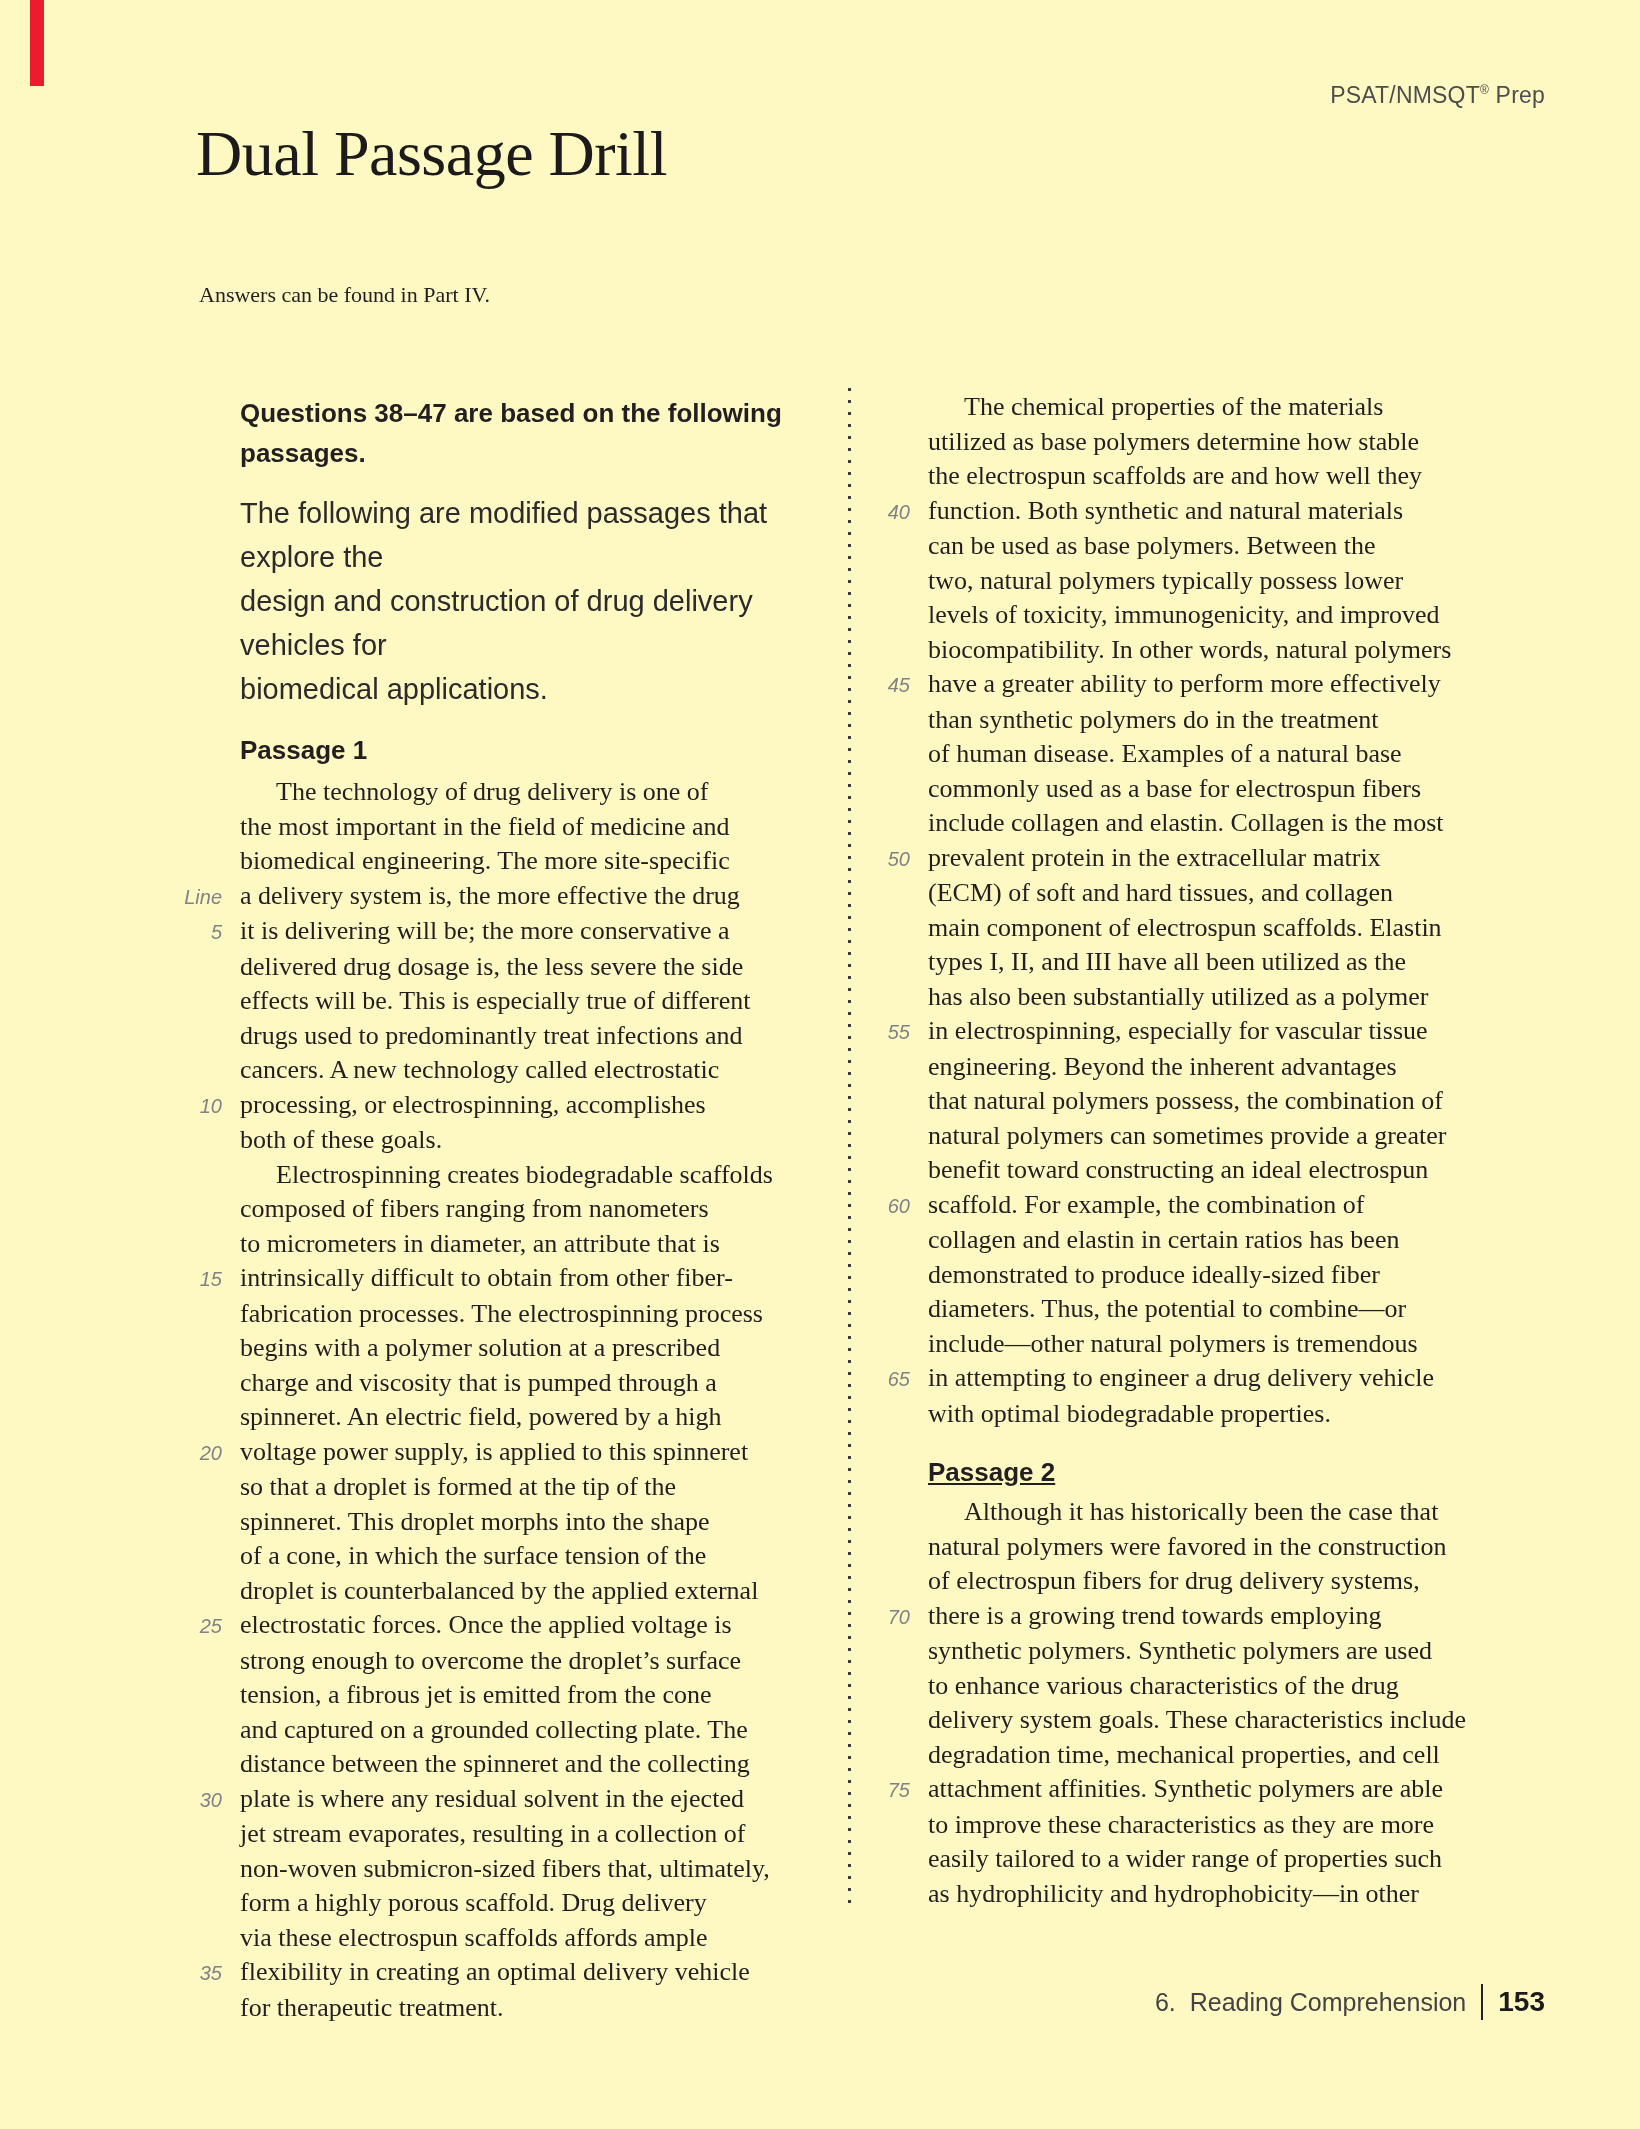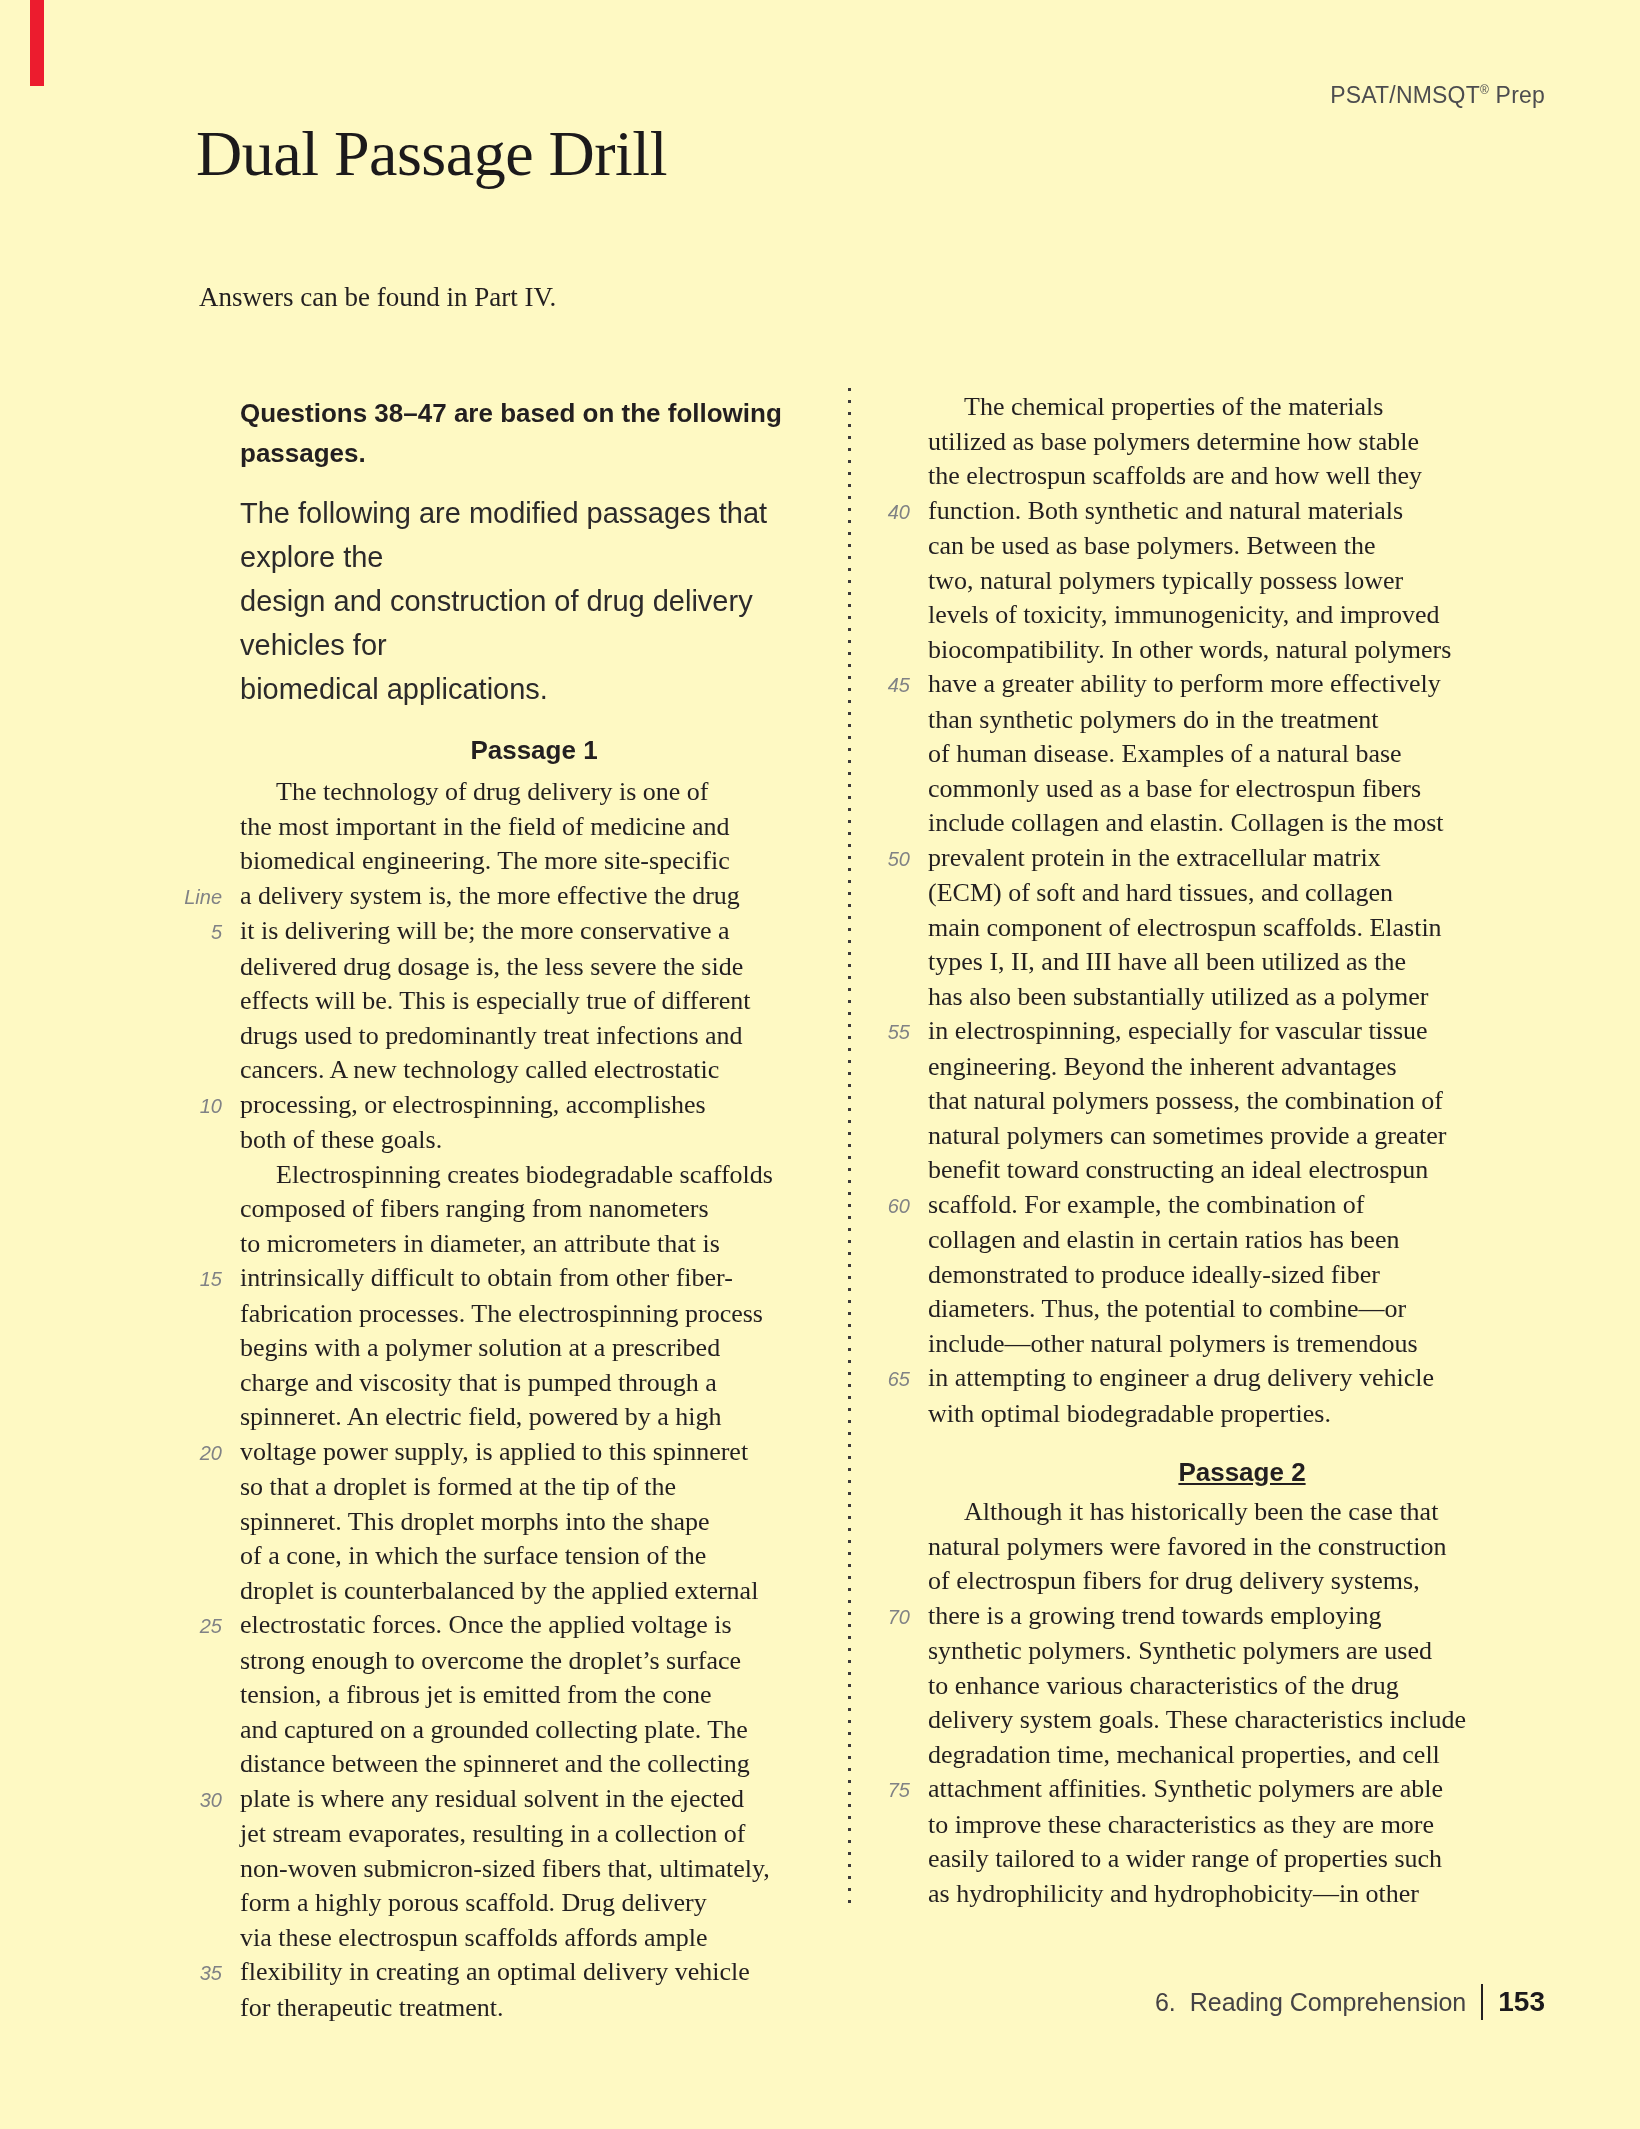--- a/index.html
+++ b/index.html
@@ -38,21 +38,21 @@
     font-family: "Liberation Serif", serif;
     font-weight: 400;
     font-size: 64px;
     line-height: 72px;
     letter-spacing: -0.5px;
     color: #1c1a1b;
   }
   .subtitle {
     position: absolute;
     left: 199px; top: 282px;
-    font-size: 27px;
+    font-size: 22px;
     color: #231f20;
   }
   .divider {
     position: absolute;
     left: 848px; top: 388px;
     width: 3px; height: 1524px;
     background-image: repeating-linear-gradient(to bottom, #3d3b3c 0px, #3d3b3c 3px, transparent 3px, transparent 12px);
   }
   .col { position: absolute; }
   .col-left  { left: 178px; top: 393px; width: 650px; }
@@ -74,21 +74,20 @@
     white-space: pre-line;
     color: #2c2a2b;
   }
   .p-label {
     margin: 24px 0 10px 62px;
     font-family: "Liberation Sans", sans-serif;
     font-weight: bold;
     font-size: 26px;
     line-height: 30px;
     color: #231f20;
-    text-align: center;
   }
   .p-label.p2 { margin-top: 26px; margin-bottom: 8px; text-decoration: underline; }
   .lines { display: block; }
   .pline { display: flex; align-items: baseline; }
   .lnum {
     flex: none;
     width: 44px;
     padding-right: 18px;
     text-align: right;
     font-family: "Liberation Sans", sans-serif;

